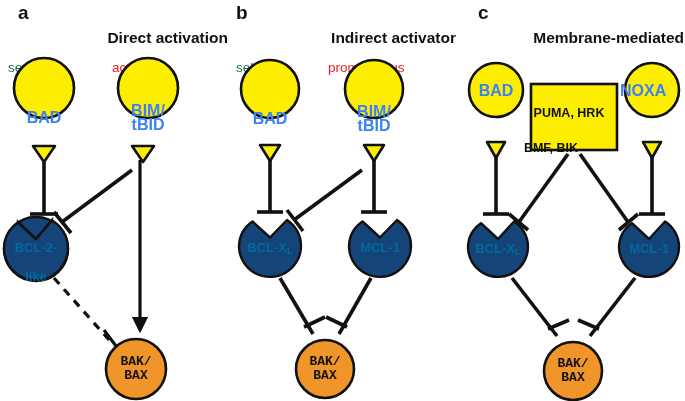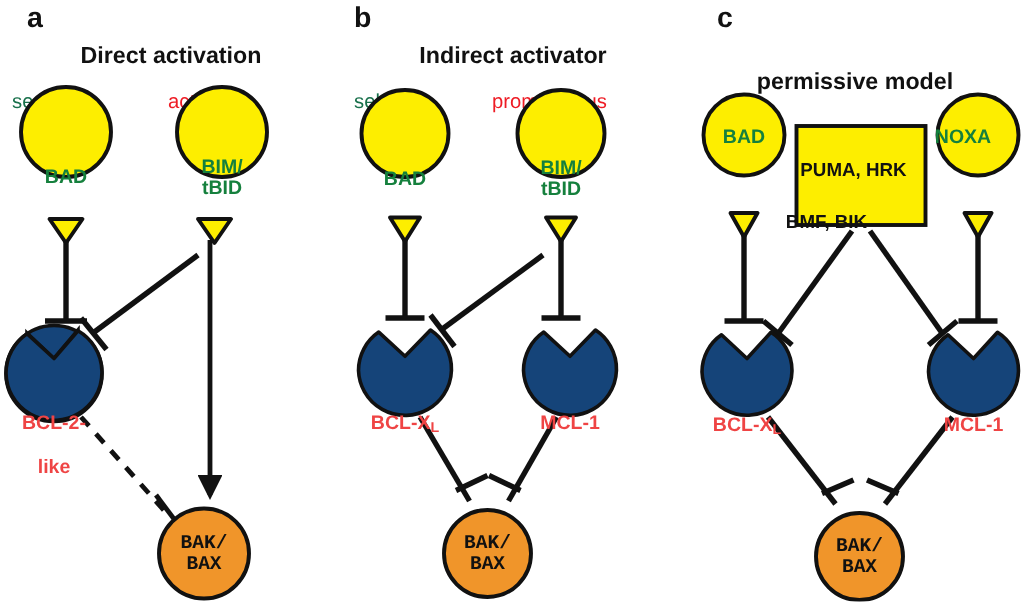--- a/index.html
+++ b/index.html
@@ -7,33 +7,33 @@
   #figure{position:relative;width:685px;height:401px;background:#fff;}
   .panel{position:absolute;top:0;height:401px;width:228px;}
   #panel-a{left:0;}
   #panel-b{left:228px;}
   #panel-c{left:456px;}
   .panel-letter{
     position:absolute;font-size:19px;font-weight:bold;color:#111;
     letter-spacing:0px;
   }
   .panel-title{
-    position:absolute;width:100%;text-align:center;
+    position:absolute;width:100%;text-align:right;
     font-size:15.5px;font-weight:bold;color:#111;line-height:17px;
   }
   .role-label{
     position:absolute;font-size:13.5px;font-weight:normal;white-space:nowrap;
   }
   .svg-layer{position:absolute;left:0;top:0;}
   .node-text{
     position:absolute;text-align:center;font-weight:bold;
     pointer-events:none;white-space:nowrap;
   }
-  .t-yellow{color:#15803d;font-size:13px;line-height:13.5px;}
-  .t-blue{color:#ef4444;font-size:13px;line-height:13.5px;margin-top:34px;}
+  .t-yellow{color:#3b82f6;font-size:16px;line-height:13.5px;}
+  .t-blue{color:#0369a1;font-size:13px;line-height:13.5px;}
   .t-orange{color:#111;font-size:13px;line-height:14px;font-family:Liberation Mono, monospace;}
   .t-box{color:#111;font-size:12.5px;line-height:13.5px;font-weight:bold;}
   sub{font-size:9.5px;vertical-align:-2px;}
 </style>
 </head>
 <body>
 
 <div id="figure">
 
   <div class="panel" id="panel-a">
@@ -151,21 +151,21 @@
     <div class="node-text t-yellow" style="left:116px;top:105px;width:60px;">BIM/</div>
     <div class="node-text t-yellow" style="left:116px;top:119px;width:60px;">tBID</div>
     <div class="node-text t-blue" style="left:8px;top:241px;width:68px;"><span>BCL-X</span><sub>L</sub></div>
     <div class="node-text t-blue" style="left:118px;top:241px;width:68px;">MCL-1</div>
     <div class="node-text t-orange" style="left:67px;top:355px;width:60px;">BAK/</div>
     <div class="node-text t-orange" style="left:67px;top:369px;width:60px;">BAX</div>
   </div>
 
   <div class="panel" id="panel-c">
     <div class="panel-letter" style="left:22px;top:2px;">c</div>
-    <div class="panel-title" style="top:46px;">permissive model</div>
+    <div class="panel-title" style="top:29px;">Membrane-mediated</div>
 
     <svg class="svg-layer" width="229" height="401">
 
       <g>
         <line x1="40" y1="156" x2="40" y2="214" stroke="#111" stroke-width="3.6"></line>
         <line x1="27" y1="214" x2="53" y2="214" stroke="#111" stroke-width="3.6"></line>
       </g>
 
       <g>
         <line x1="112" y1="154" x2="63" y2="222" stroke="#111" stroke-width="3.6"></line>

